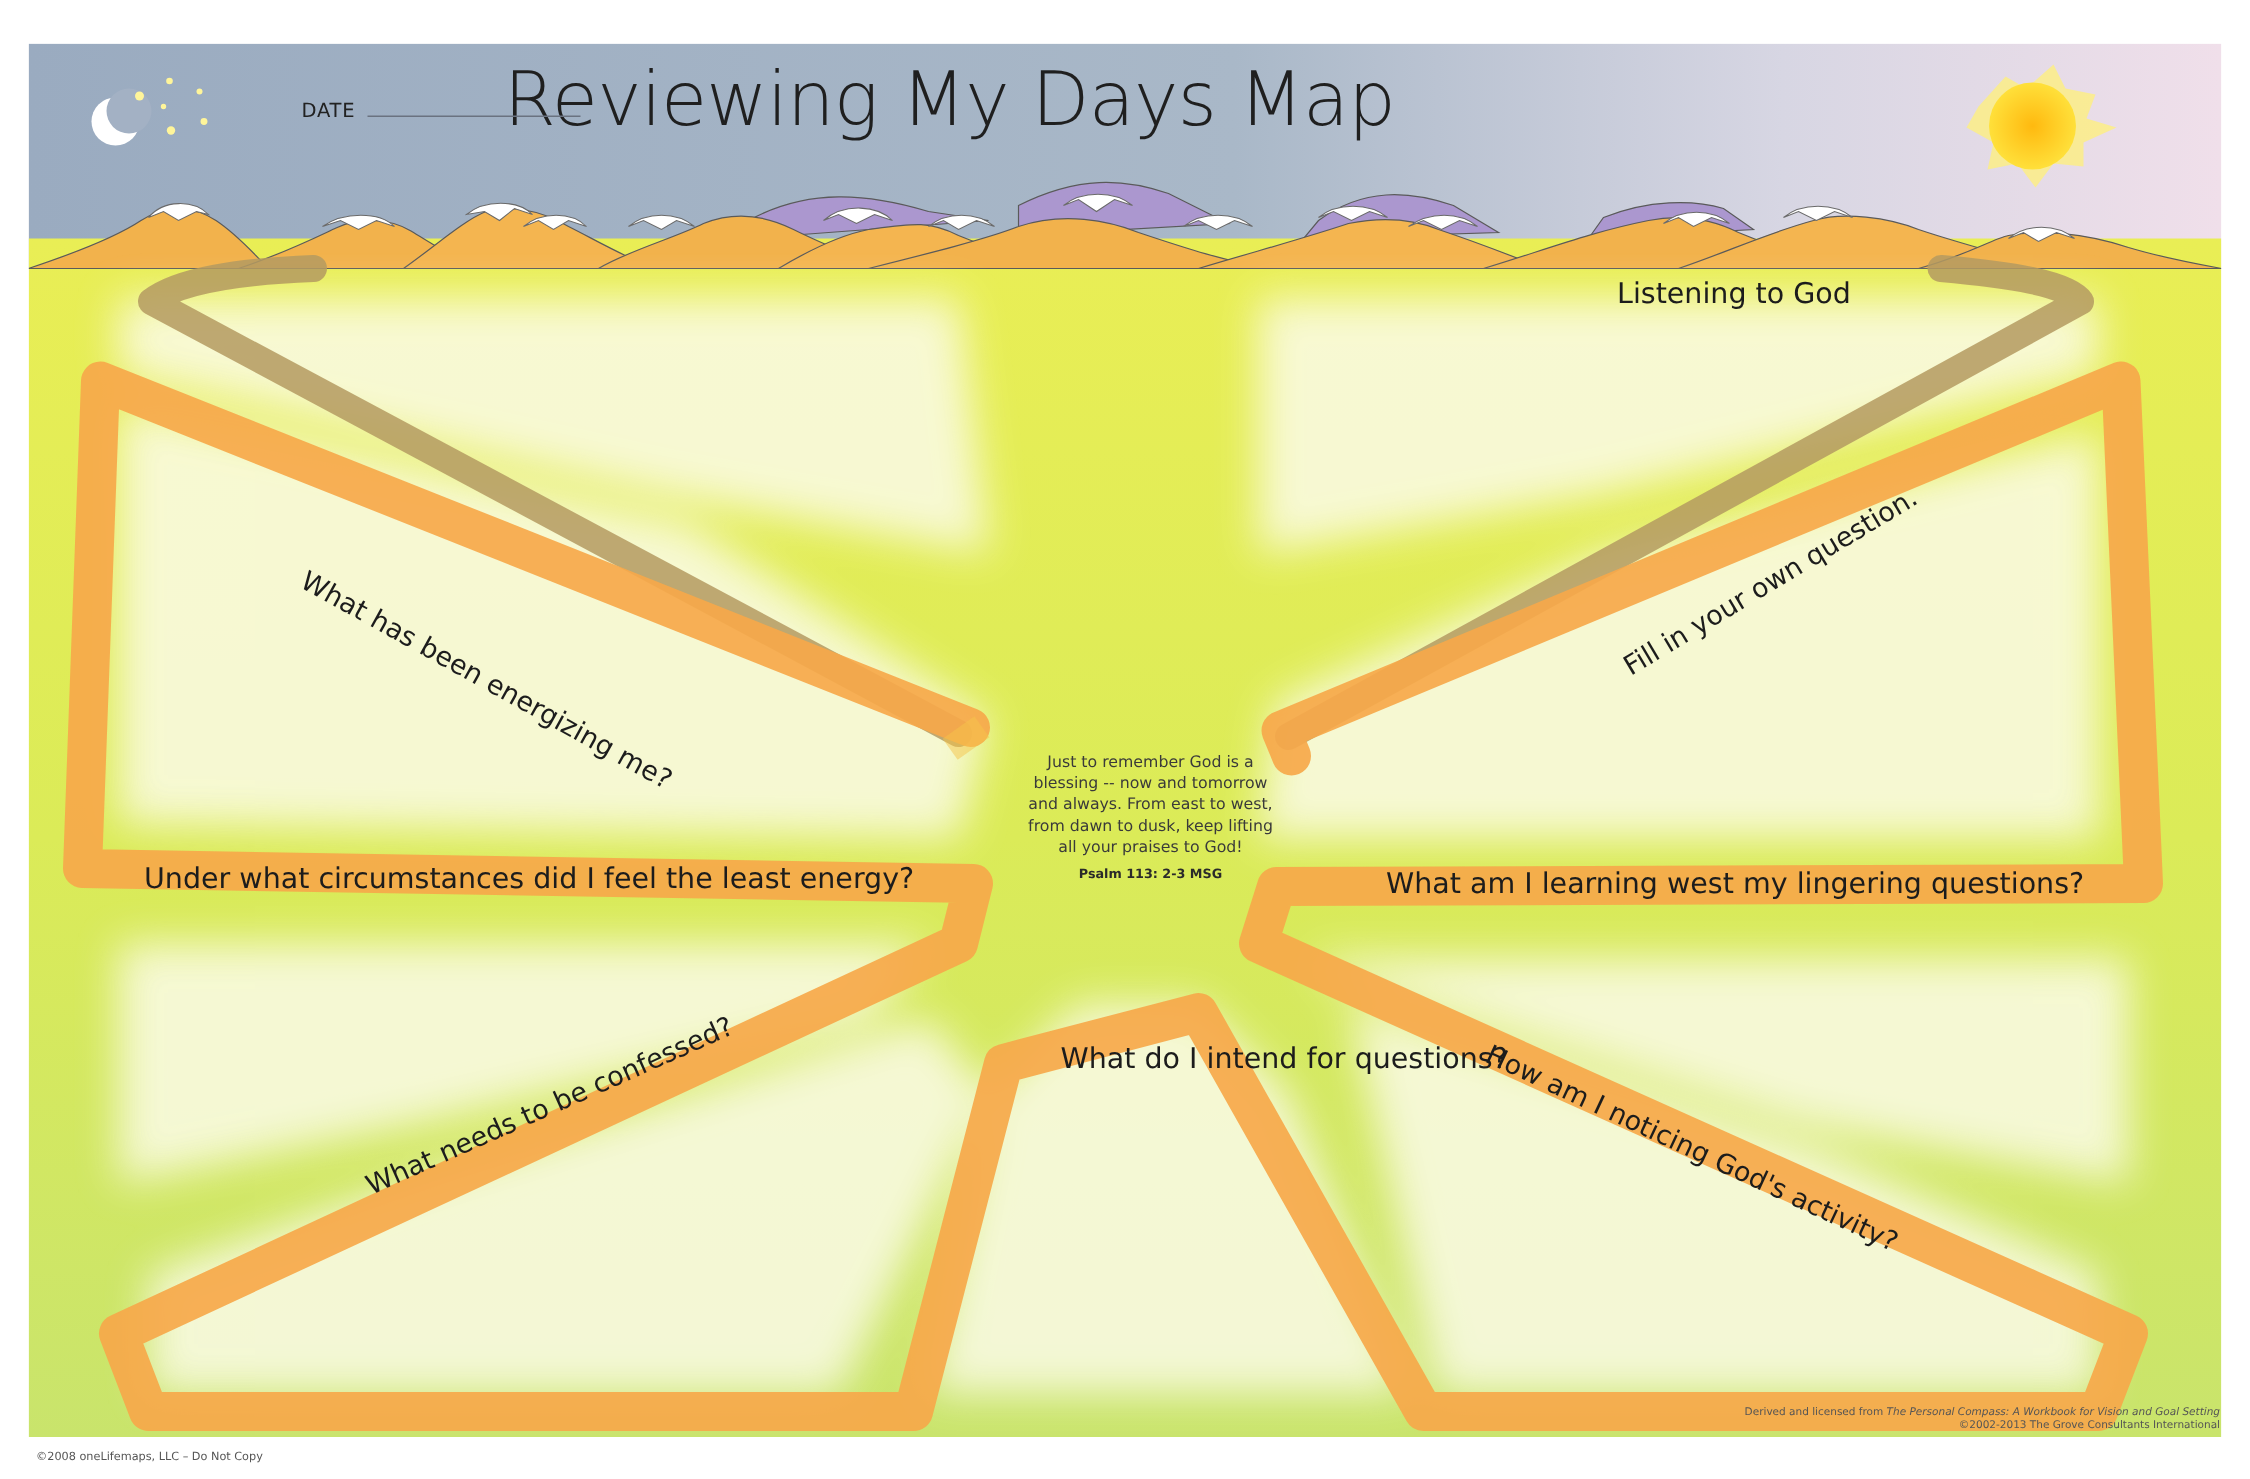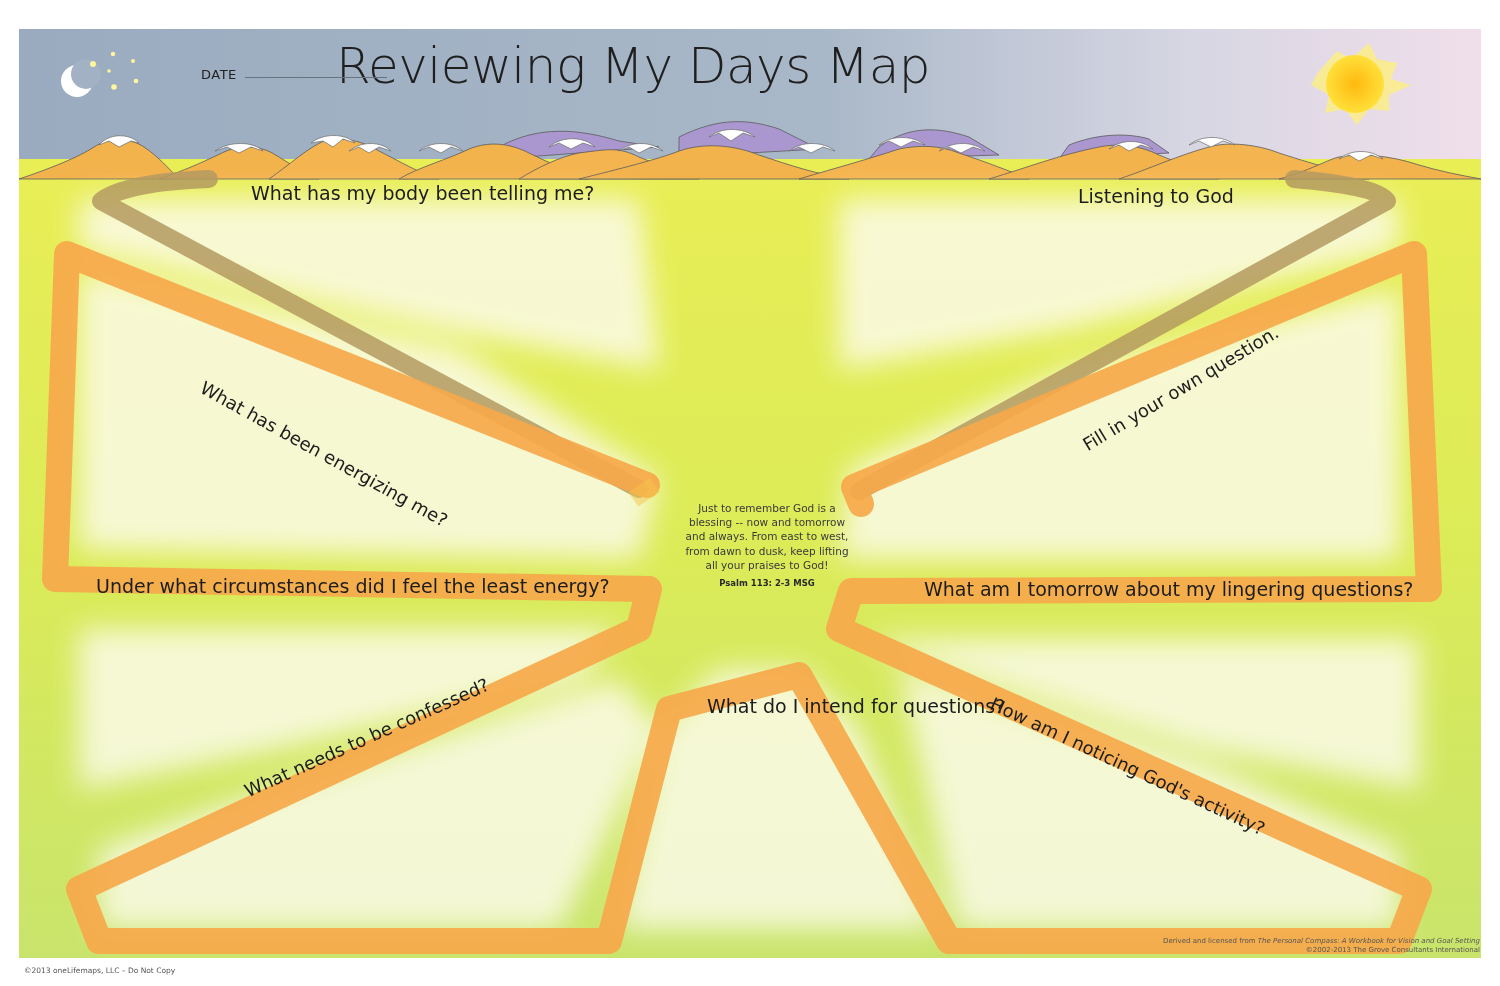--- a/index.html
+++ b/index.html
@@ -135,33 +135,32 @@
     </g>
     <g fill="none" stroke="#f6c44a" stroke-width="26" opacity="0.5">
       <path d="M630,470 L620,456"></path>
     </g>
   </svg>
 
   <div class="abs title"><span>Reviewing My Days Map</span></div>
   <div class="abs date-label">DATE</div>
   <div class="abs date-line"></div>
 
-  <div class="abs q q-body">What has my body been telling me?</div>
   <div class="abs q q-listen">Listening to God</div>
   <div class="abs q q-energize">What has been energizing me?</div>
   <div class="abs q q-fill">Fill in your own question.</div>
   <div class="abs q q-least">Under what circumstances did I feel the least energy?</div>
-  <div class="abs q q-lingering">What am I tomorrow about my lingering questions?</div>
+  <div class="abs q q-lingering">What am I learning west my lingering questions?</div>
   <div class="abs q q-confess">What needs to be confessed?</div>
   <div class="abs q q-noticing">How am I noticing God's activity?</div>
   <div class="abs q q-tomorrow">What do I intend for questions?</div>
 
   <div class="abs verse">
     <span>Just to remember God is a blessing -- now and tomorrow and always. From east to west, from dawn to dusk, keep lifting all your praises to God!</span>
     <span class="verse-ref">Psalm 113: 2-3 MSG</span>
   </div>
 </div>
 
-<div class="footer-left">©2013 oneLifemaps, LLC – Do Not Copy</div>
+<div class="footer-left">©2008 oneLifemaps, LLC – Do Not Copy</div>
 <div class="footer-right">
   <div><span>Derived and licensed from </span><i>The Personal Compass: A Workbook for Vision and Goal Setting</i></div>
   <div>©2002-2013 The Grove Consultants International</div>
 </div>
 
 </body></html>

